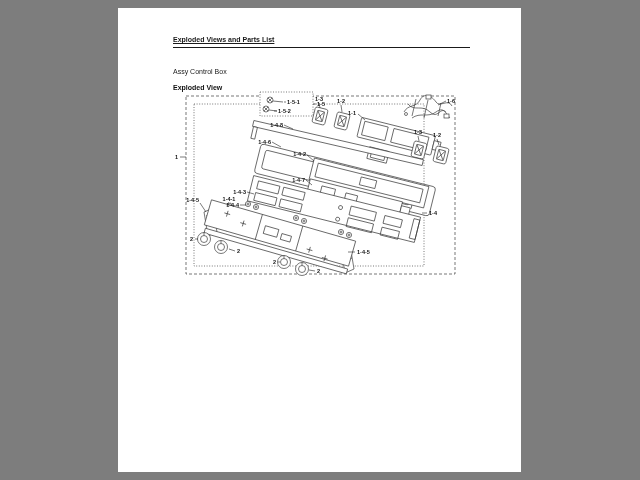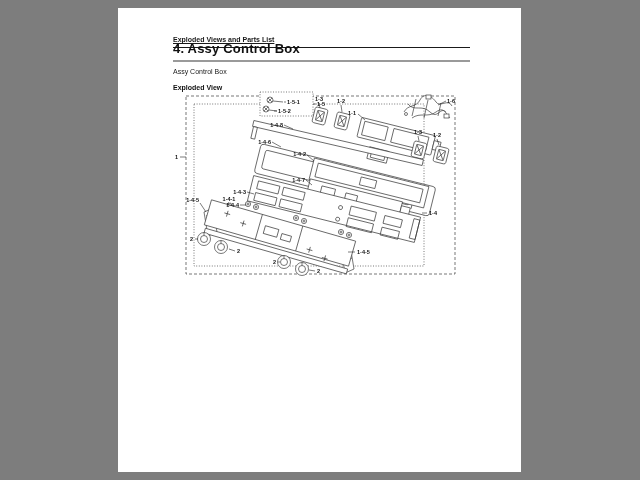--- a/index.html
+++ b/index.html
@@ -44,21 +44,20 @@
   .fw{stroke:#3c3c3c;stroke-width:0.7;fill:#ffffff;}
   .leader{stroke:#222222;stroke-width:0.6;fill:none;}
 </style>
 </head>
 <body>
 
 <div class="page">
   <div class="header-row">
     <span class="header-link">Exploded Views and Parts List</span>
   </div>
-  <div class="doc-title">4.  Assy Control Box</div>
   <div class="subtitle">Assy Control Box</div>
   <div class="section-heading">Exploded View</div>
 </div>
 
 <svg class="diagram" viewBox="0 0 640 480">
 
   <rect x="186" y="96" width="269" height="178" class="ln" stroke-dasharray="3 2"></rect>
   <rect x="194" y="104" width="230" height="162" class="ln" stroke-dasharray="1 1.6"></rect>
 
   <g>

